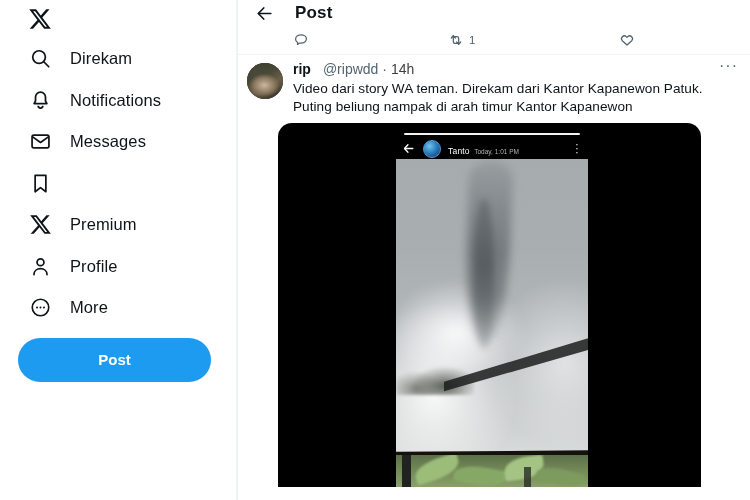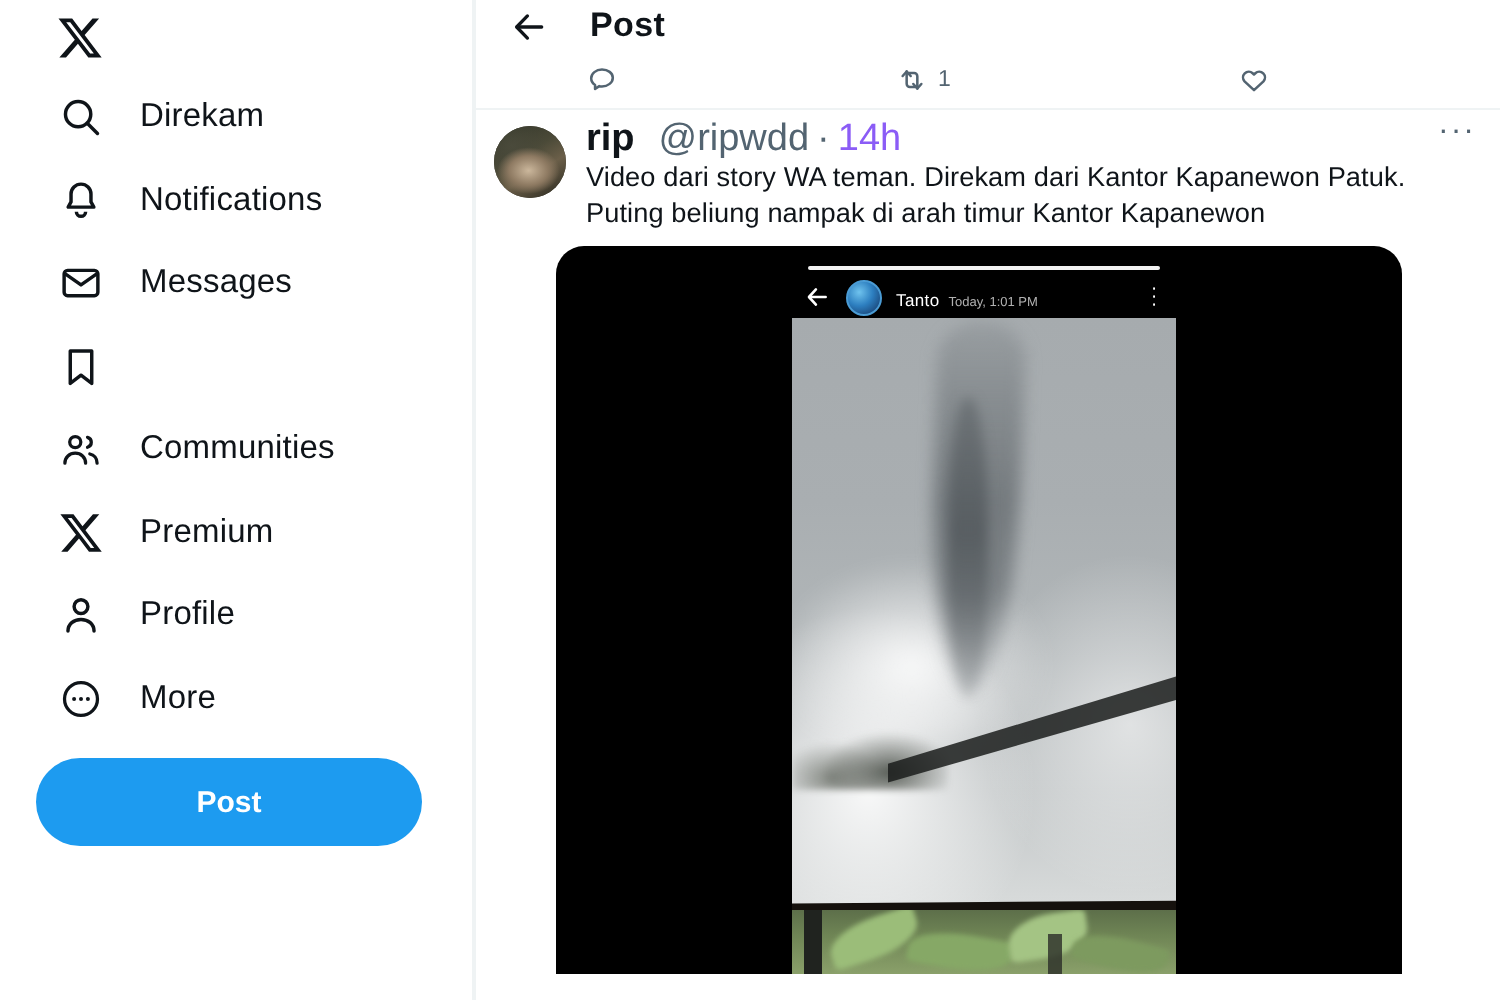--- a/index.html
+++ b/index.html
@@ -109,25 +109,25 @@
     padding: 6px 10px 0 10px;
   }
   .avatar {
     width: 36px; height: 36px; border-radius: 50%;
     flex: 0 0 36px; margin-right: 10px; margin-top: 2px;
     overflow: hidden; position: relative;
     background: #3b3a2f;
   }
   .avatar .av-inner { position:absolute; inset:0; }
   .tweet-body { flex: 1 1 auto; min-width: 0; position: relative; }
-  .tweet-meta { display: flex; align-items: baseline; font-size: 19px; line-height: 17px; }
+  .tweet-meta { display: flex; align-items: baseline; font-size: 14px; line-height: 17px; }
   .dname { font-weight: bold; color: #0f1419; }
   .handle { color: #536471; margin-left: 12px; }
   .dot { color: #536471; margin: 0 4px; }
-  .time { color: #8b5cf6; }
+  .time { color: #404040; }
   .more-dots {
     position: absolute; right: 2px; top: -2px;
     color: #536471; font-size: 16px; letter-spacing: 1px;
     cursor: pointer; line-height: 14px;
   }
   .tweet-text {
     margin-top: 2px;
     font-size: 13.6px; line-height: 17.5px;
     color: #0f1419;
     max-width: 430px;
@@ -328,31 +328,20 @@
 
 
       <div class="nav-item">
         <span class="nav-icon">
           <svg viewBox="0 0 24 24" fill="none" stroke="#0f1419" stroke-width="1.8" stroke-linejoin="round">
               <path d="M6.4 3.6h11.2v17l-5.6-4.3-5.6 4.3z"></path>
             </svg>
         </span>
       </div>
 
-      <div class="nav-item">
-        <span class="nav-icon">
-          <svg viewBox="0 0 24 24" fill="none" stroke="#0f1419" stroke-width="1.7" stroke-linejoin="round" stroke-linecap="round">
-              <circle cx="9" cy="8.4" r="2.9"></circle>
-              <path d="M3.6 19.4c0-3 2.4-5.2 5.4-5.2s5.4 2.2 5.4 5.2"></path>
-              <path d="M15.4 5.9a2.7 2.7 0 0 1 0 5.2"></path>
-              <path d="M16.6 14.6c2.2.5 3.8 2.3 3.8 4.8"></path>
-            </svg>
-        </span>
-        <span class="nav-label">Communities</span>
-      </div>
 
       <div class="nav-item">
         <span class="nav-icon">
           <svg viewBox="0 0 24 24" fill="#0f1419">
               <path d="M18.244 2.25h3.308l-7.227 8.26 8.502 11.24H16.17l-5.214-6.817L4.99 21.75H1.68l7.73-8.835L1.254 2.25H8.08l4.713 6.231zm-1.161 17.52h1.833L7.084 4.126H5.117z"></path>
             </svg>
         </span>
         <span class="nav-label">Premium</span>
       </div>
 

